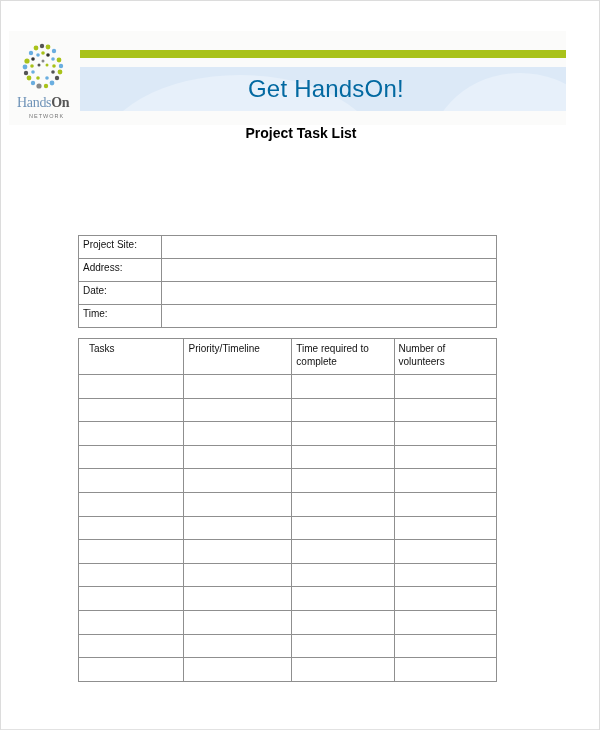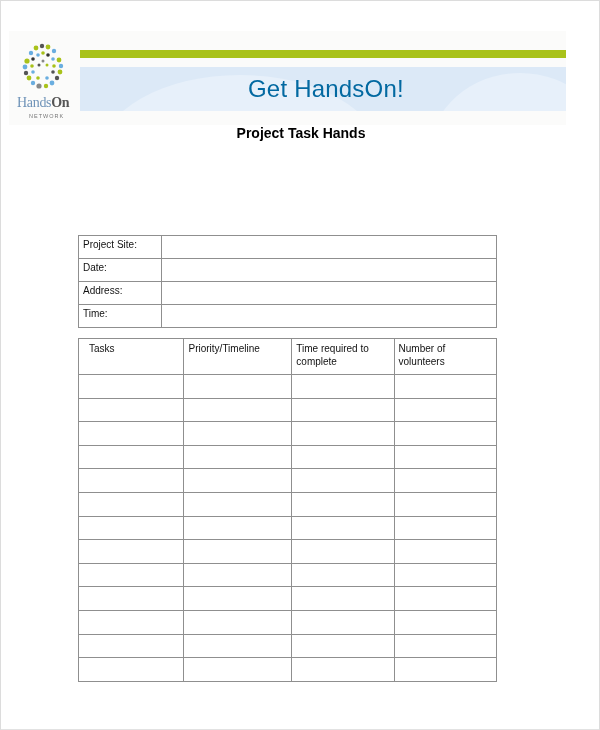--- a/index.html
+++ b/index.html
@@ -76,34 +76,34 @@
       <div class="logo-sub">NETWORK</div>
     </div>
     <div class="green-bar"></div>
     <div class="blue-panel">
       <div class="arc1"></div>
       <div class="arc2"></div>
       <div class="banner-title">Get HandsOn!</div>
     </div>
   </div>
 
-  <div class="doc-title">Project Task Hands</div>
+  <div class="doc-title">Project Task List</div>
 
   <table class="info">
     <tbody id="info-body">
         <tr>
           <td class="lbl">Project Site:</td>
           <td></td>
         </tr>
         <tr>
+          <td class="lbl">Address:</td>
+          <td></td>
+        </tr>
+        <tr>
           <td class="lbl">Date:</td>
-          <td></td>
-        </tr>
-        <tr>
-          <td class="lbl">Address:</td>
           <td></td>
         </tr>
         <tr>
           <td class="lbl">Time:</td>
           <td></td>
         </tr>
       </tbody>
   </table>
 
   <table class="tasks">

